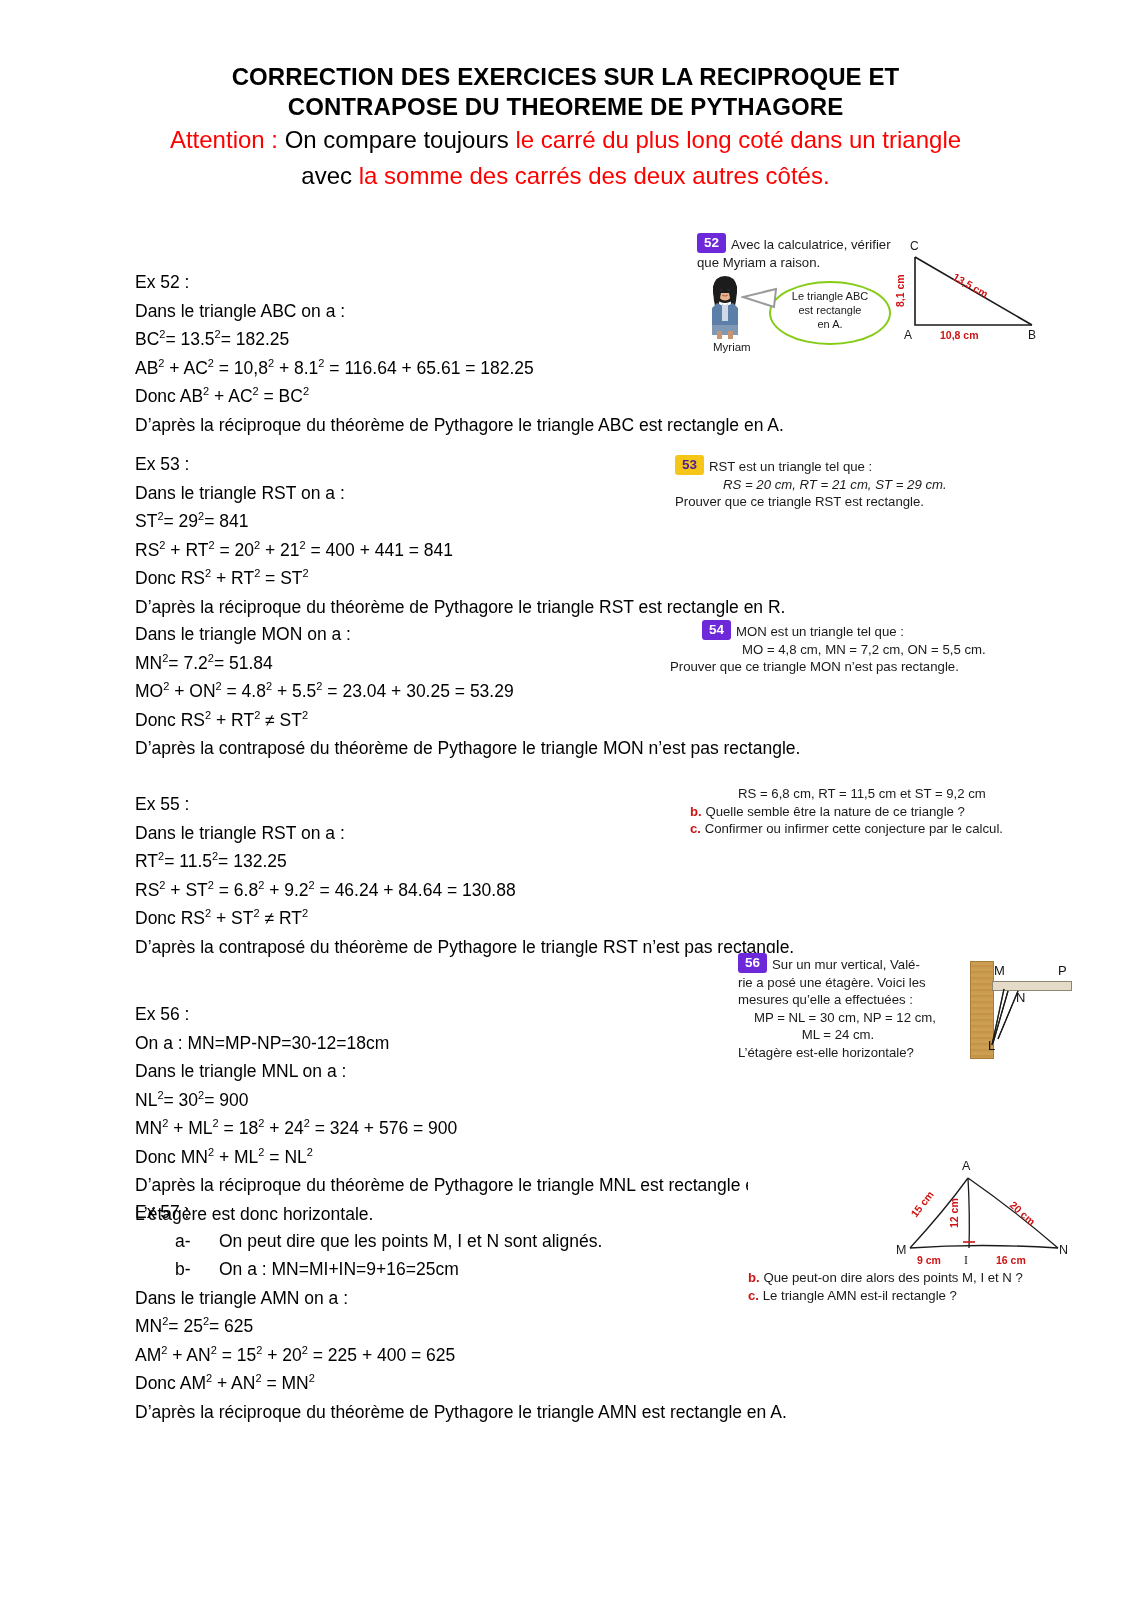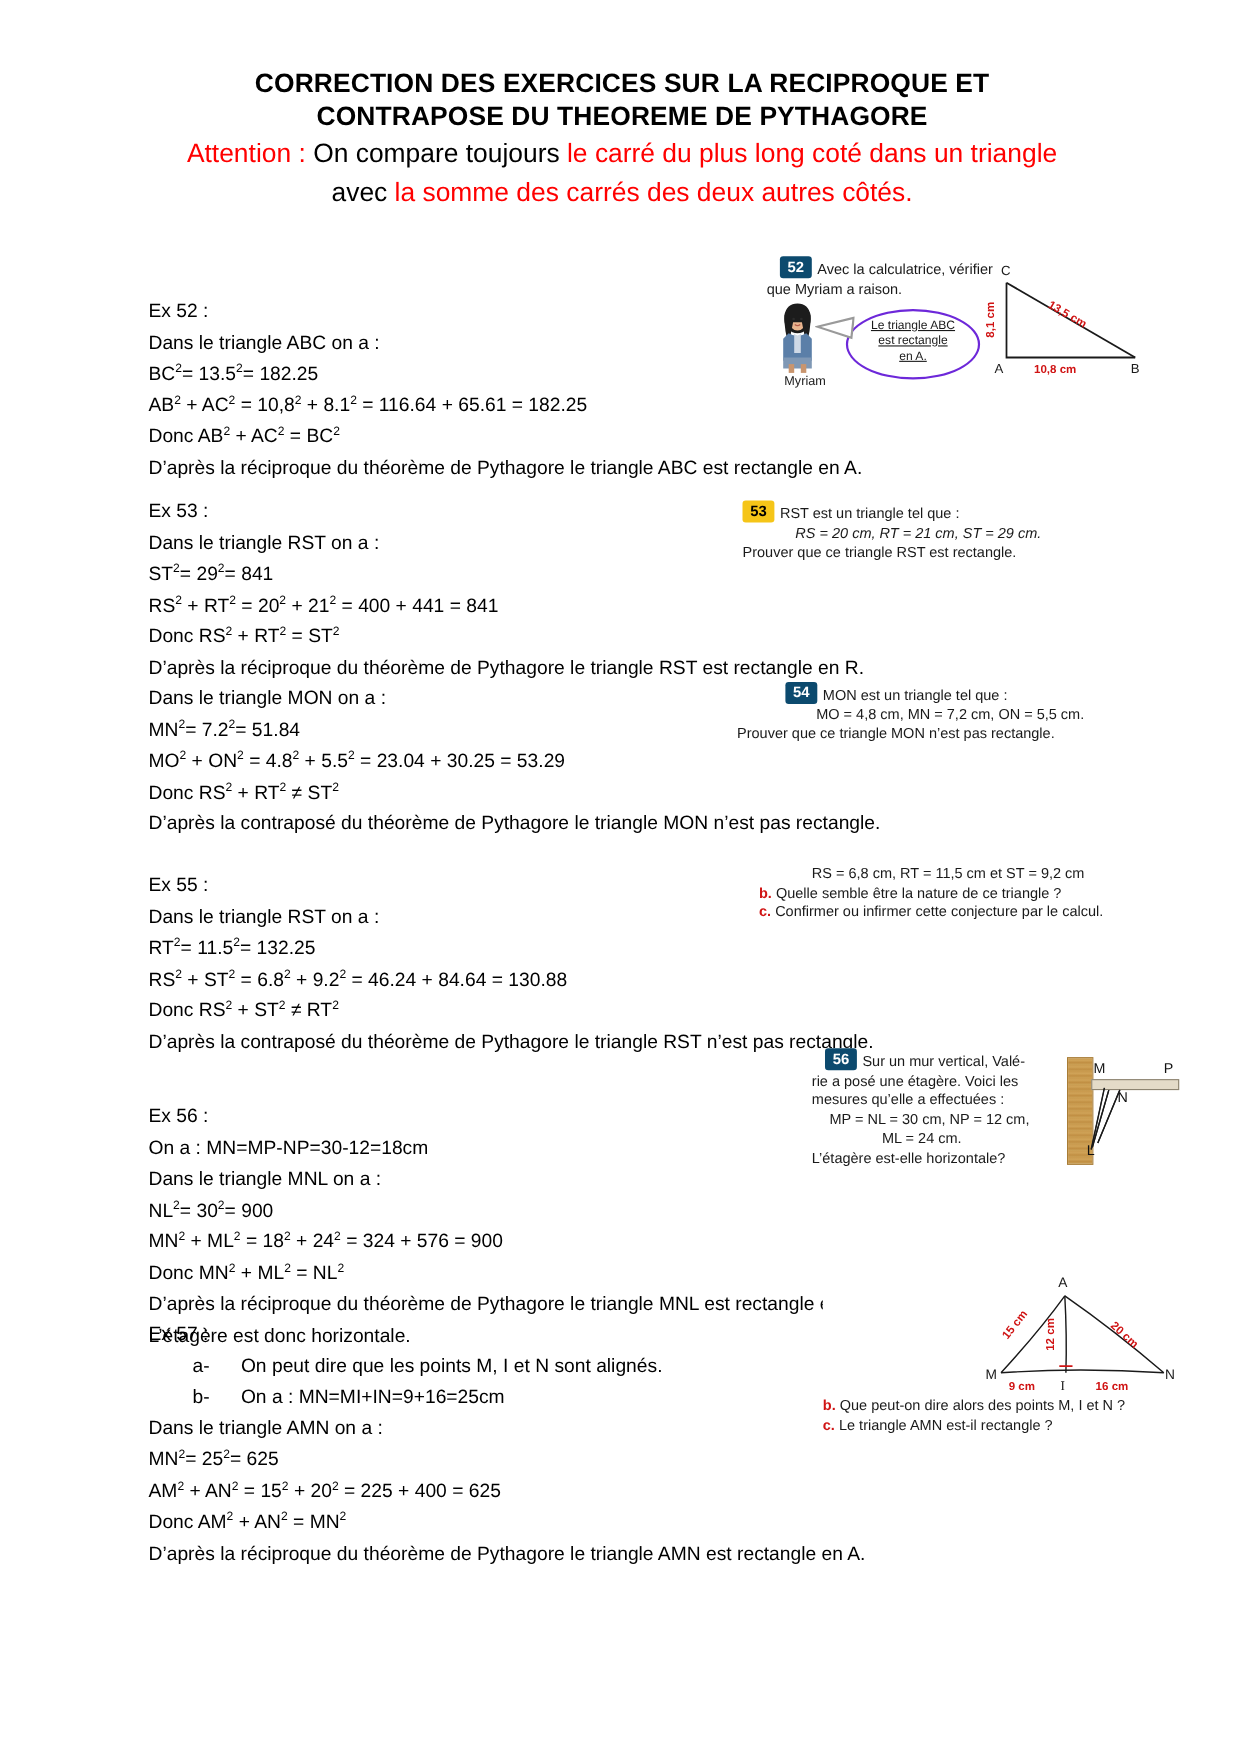--- a/index.html
+++ b/index.html
@@ -26,28 +26,28 @@
   .indent{padding-left:40px;}
   .indent2{display:inline-block;width:44px;}
 
   
   .exbox{position:absolute;background:#fff;}
   .exbox .txt{font-size:13.2px;line-height:17.5px;color:#1a1a1a;font-family:"Liberation Sans",sans-serif;}
   .badge{
     display:inline-block;color:#fff;font-weight:bold;font-size:13.5px;
     padding:1px 7px 1px 7px;border-radius:3px;vertical-align:2px;margin-right:5px;
   }
-  .badge.blue{background:#0c4a6e;margin-left:12px;}
-  .badge.yellow{background:#f5c518;color:#000000;}
+  .badge.blue{background:#6d28d9;}
+  .badge.yellow{background:#f5c518;color:#4c1d95;}
   .sublab{color:#d01414;font-weight:bold;}
   .ctr{text-align:center;}
   .myriam{position:absolute;left:0;top:0;width:42px;height:62px;}
   .bubble{
-    position:absolute;border:2px solid #6d28d9;border-radius:50%/50%;
-    background:#fff;text-align:center;font-size:11px;line-height:14px;color:#1a1a1a;text-decoration:underline;
+    position:absolute;border:2px solid #84cc16;border-radius:50%/50%;
+    background:#fff;text-align:center;font-size:11px;line-height:14px;color:#1a1a1a;
   }
   .capt{position:absolute;font-size:11.5px;color:#1a1a1a;}
 
   
   .wall{position:absolute;background:
      repeating-linear-gradient(180deg,#c99a4e 0px,#cfa257 2px,#c18f43 4px,#cba055 6px);
      border:1px solid #a87c35;}
   .shelf{position:absolute;background:#e4dbc8;border:1px solid #8d8471;}
   .lbl{position:absolute;font-size:13px;color:#111;font-family:"Liberation Sans",sans-serif;}
 

